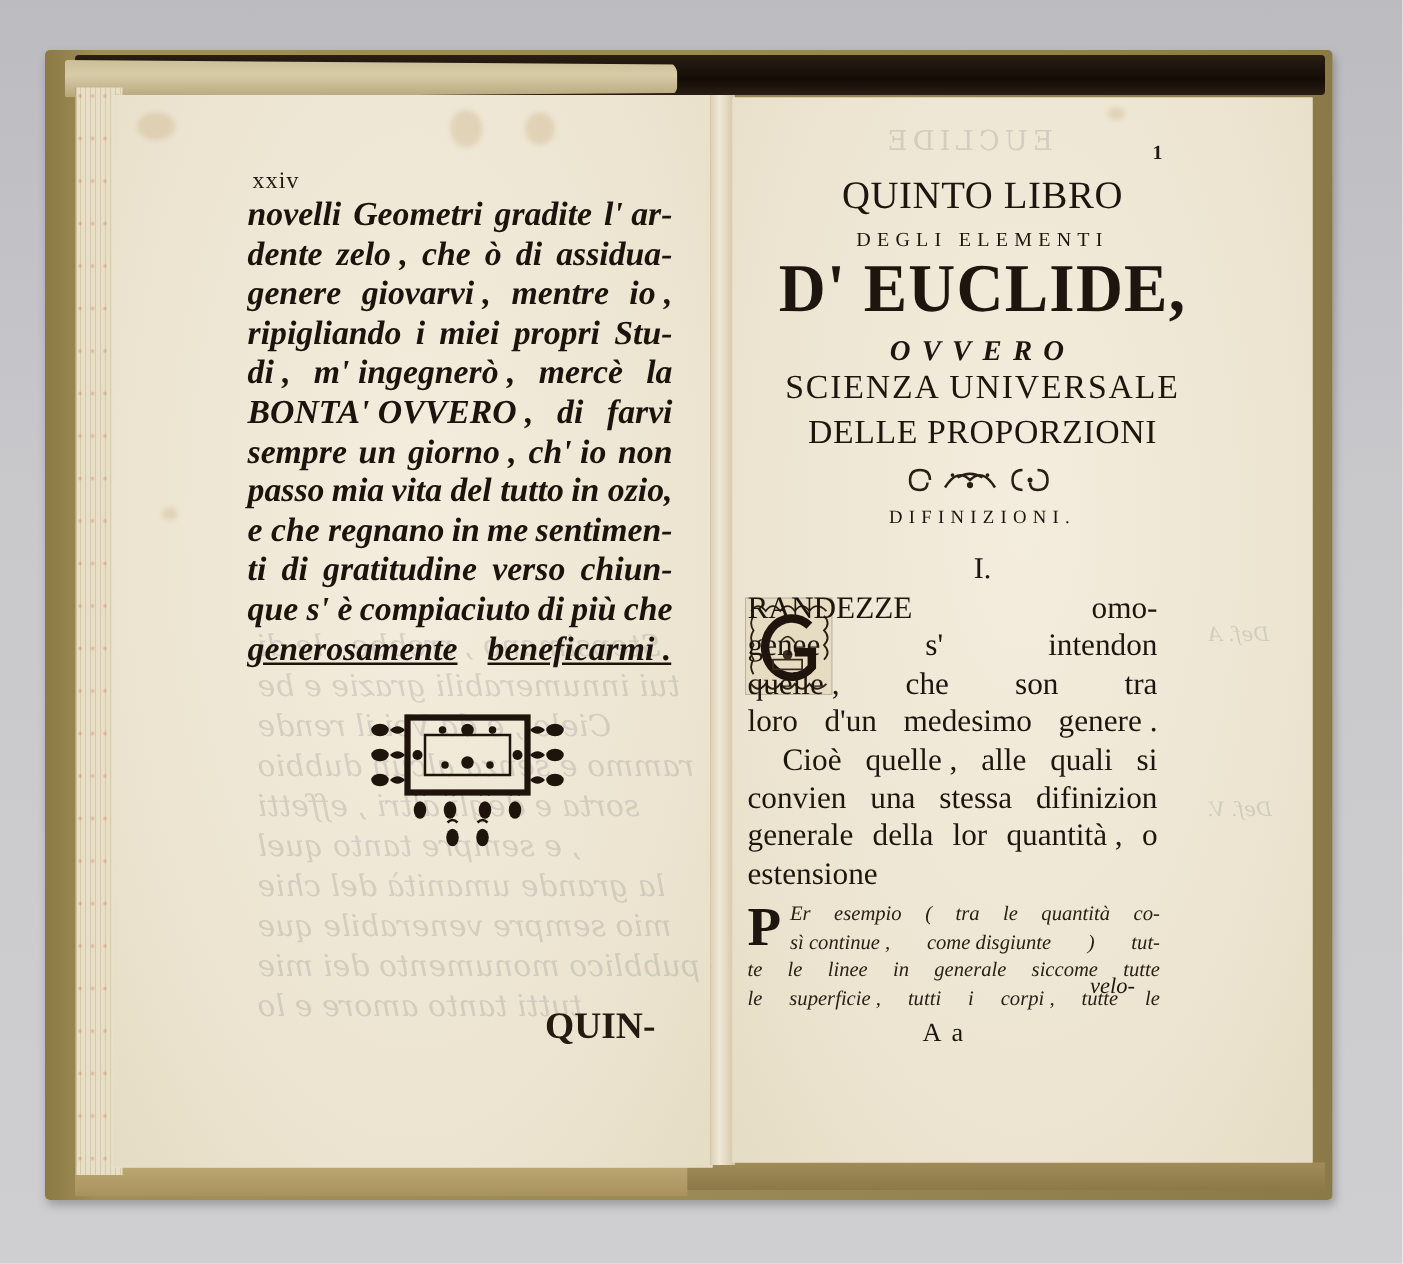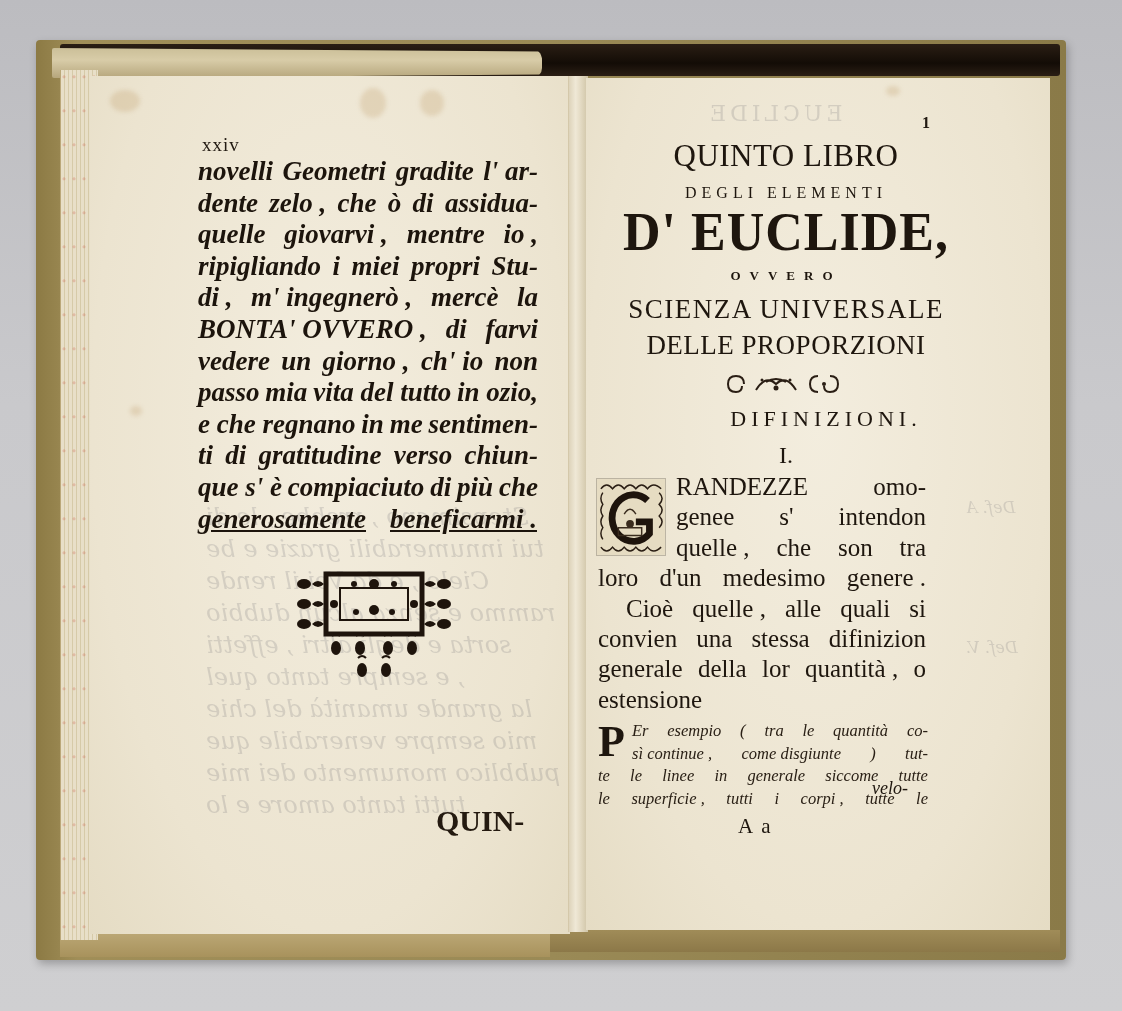--- a/index.html
+++ b/index.html
@@ -100,33 +100,33 @@
 
     
     .r-folio {
       position: absolute; left: 336px; top: 36px;
       font-family: "Liberation Serif", serif; font-size: 16px; font-weight: bold; color: #221a12;
     }
     .r-center { position: absolute; left: 0; width: 400px; text-align: center; color: #1e160e; font-family: "Liberation Serif", serif; }
     .t1 { top: 60px; font-size: 31px; letter-spacing: 0.5px; }
     .t2 { top: 106px; font-size: 16px; letter-spacing: 5px; }
     .t3 { top: 124px; font-size: 52px; font-weight: bold; letter-spacing: 1px; transform: scaleY(1.05); }
-    .t4 { top: 190px; font-size: 13px; letter-spacing: 9px; font-weight: bold; }
+    .t4 { top: 190px; font-size: 23px; letter-spacing: 9px; font-style: italic; font-weight: bold; }
     .t5 { top: 216px; font-size: 27px; letter-spacing: 1.5px; }
     .t6 { top: 252px; font-size: 27px; letter-spacing: 0.5px; }
     .t-orn { top: 290px; height: 30px; }
-    .t7 { top: 328px; font-size: 22px; letter-spacing: 5px; margin-left: 40px; }
+    .t7 { top: 328px; font-size: 15px; letter-spacing: 5px; }
     .t8 { top: 364px; font-size: 24px; }
 
     .def-block {
       position: absolute; left: 12px; top: 394px; width: 328px;
       font-family: "Liberation Serif", serif; font-size: 25px; line-height: 30.4px; color: #1e160e;
     }
     .def-block .line { display: flex; justify-content: space-between; white-space: nowrap; }
-    .def-block .line.indent { padding-left: 78px; }
+    .def-block .line.indent { }
     .def-block .line.indent-small { padding-left: 28px; align-items: flex-end; }
     .def-block .line.last { justify-content: flex-start; }
     .dropcap {
       position: absolute; left: 10px; top: 400px; width: 70px; height: 78px;
       border: 1px solid rgba(40,30,20,0.25);
     }
 
     .note-block {
       position: absolute; left: 12px; top: 642px; width: 330px;
       font-family: "Liberation Serif", serif; font-style: italic; font-size: 16.5px; line-height: 22.6px; color: #2a2016;
@@ -184,21 +184,21 @@
       </div>
       <div class="line">
         <span>dente</span>
         <span>zelo ,</span>
         <span>che</span>
         <span>ò</span>
         <span>di</span>
         <span>assidua-</span>
       </div>
       <div class="line">
-        <span>quelle</span>
+        <span>genere</span>
         <span>giovarvi ,</span>
         <span>mentre</span>
         <span>io ,</span>
       </div>
       <div class="line">
         <span>ripigliando</span>
         <span>i</span>
         <span>miei</span>
         <span>propri</span>
         <span>Stu-</span>
@@ -208,21 +208,21 @@
         <span>m' ingegnerò ,</span>
         <span>mercè</span>
         <span>la</span>
       </div>
       <div class="line">
         <span>BONTA' OVVERO ,</span>
         <span>di</span>
         <span>farvi</span>
       </div>
       <div class="line">
-        <span>vedere</span>
+        <span>sempre</span>
         <span>un</span>
         <span>giorno ,</span>
         <span>ch' io</span>
         <span>non</span>
       </div>
       <div class="line">
         <span>passo</span>
         <span>mia</span>
         <span>vita del tutto</span>
         <span>in ozio,</span>

